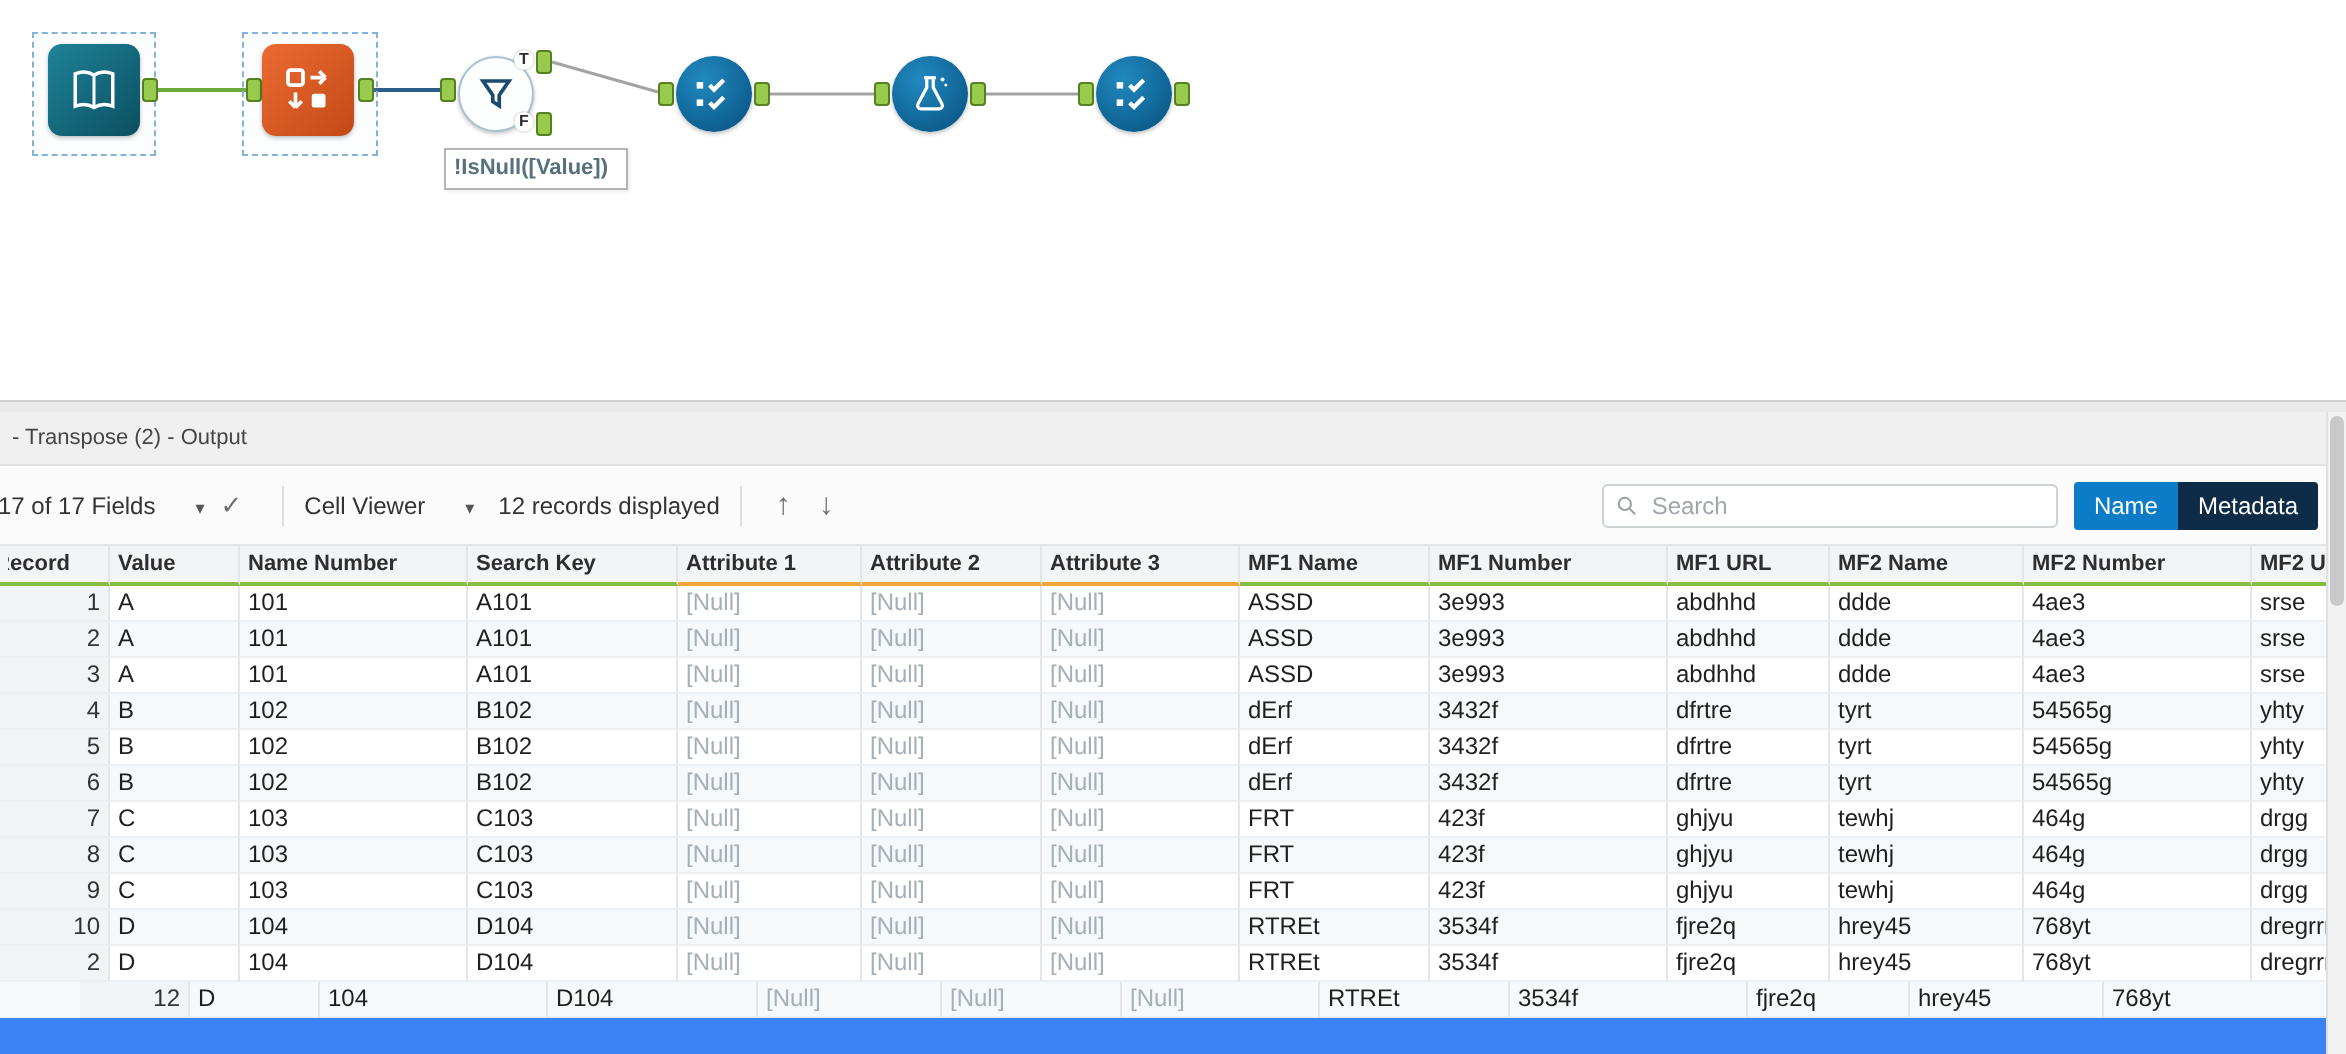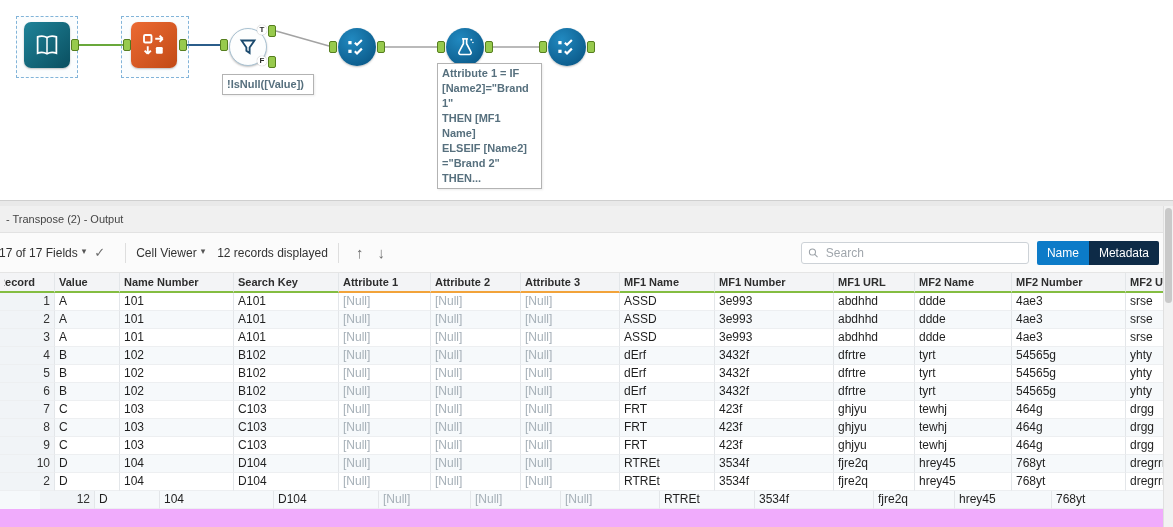--- a/index.html
+++ b/index.html
@@ -17,26 +17,26 @@
   .circle-blue{background:radial-gradient(circle at 36% 30%,#2189c0 0%,#0d5e8e 75%);}
   .circle-light{background:#fdfefe;border:1px solid #a9c2d2;box-sizing:border-box;}
   .anchor{position:absolute;width:8px;height:12px;background:#97ca4d;border:1px solid #567f1f;border-radius:2px;box-sizing:border-box;}
   .tf{position:absolute;width:10px;height:10px;background:#fff;border-radius:50%;font-size:8px;font-weight:bold;
       line-height:10px;text-align:center;color:#2e2e2e;box-shadow:0 0 1px rgba(0,0,0,.4);}
   .annotation{position:absolute;background:#fff;border:1px solid #b3b3b3;padding:2px 4px;
       font-size:11px;font-weight:bold;color:#57707e;line-height:15px;white-space:pre-line;box-shadow:1px 1px 2px rgba(0,0,0,.08);}
 
   
   .splitter{position:absolute;left:0;top:200px;width:1173px;height:6px;background:#e9e9e9;border-top:1px solid #cfcfcf;box-sizing:border-box;}
-  .results{position:absolute;left:0;top:206px;width:1173px;height:321px;background:#f0abfc;}
+  .results{position:absolute;left:0;top:206px;width:1173px;height:321px;background:#3b82f6;}
   .results-header{height:26px;line-height:26px;background:#f0f0f0;border-bottom:1px solid #e2e2e2;
       font-size:11px;color:#454545;padding-left:6px;}
   .results-toolbar{height:40px;display:flex;align-items:center;background:#fbfbfb;border-bottom:1px solid #e5e5e5;
       padding:0 14px 0 7px;box-sizing:border-box;font-size:12px;color:#333;}
-  .tb-item{display:flex;align-items:flex-start;gap:4px;cursor:default;white-space:nowrap;}
+  .tb-item{display:flex;align-items:flex-end;gap:20px;cursor:default;white-space:nowrap;}
   .clipped-fields{display:inline-block;margin-left:-8px;white-space:nowrap;}
   .caret{font-size:9px;color:#555;}
   .check{color:#6d6d6d;font-size:13px;font-weight:bold;margin:0 10px 0 8px;}
   .vsep{width:1px;height:20px;background:#dedede;margin:0 10px;}
   .records{margin-left:12px;white-space:nowrap;}
   .arrow{font-size:15px;color:#6f6f6f;margin:0 7px;}
   .spacer{flex:1;}
   .search{display:flex;align-items:center;gap:5px;width:228px;height:22px;border:1px solid #cdd2d7;border-radius:3px;
       background:#fff;padding:0 6px;box-sizing:border-box;margin-right:8px;}
   .search input{border:none;outline:none;font-size:12px;width:100%;color:#333;background:transparent;
@@ -127,28 +127,20 @@
     <div class="anchor" style="left:437px;top:41px"></div>
     <div class="tool-circle circle-blue" style="left:446px;top:28px">
       <svg width="26" height="26" viewBox="0 0 24 24">
         <path d="M10.5 4.5 v4.5 l-4 7.5 a1.6 1.6 0 0 0 1.4 2.4 h8.2 a1.6 1.6 0 0 0 1.4 -2.4 l-4 -7.5 v-4.5" fill="none" stroke="#fff" stroke-width="1.5"></path>
         <path d="M9.3 4.5 h5.4" stroke="#fff" stroke-width="1.5"></path>
         <circle cx="17.8" cy="5.3" r="0.9" fill="#fff"></circle>
         <circle cx="19.3" cy="7.8" r="0.7" fill="#fff"></circle>
       </svg>
     </div>
     <div class="anchor" style="left:485px;top:41px"></div>
-    <div class="annotation" style="left:437px;top:63px;width:95px">Attribute 1 = IF
-[Name2]="Brand
-1"
-THEN [MF1
-Name]
-ELSEIF [Name2]
-="Brand 2"
-THEN...</div>
 
     <div class="anchor" style="left:539px;top:41px"></div>
     <div class="tool-circle circle-blue" style="left:548px;top:28px">
       <svg width="26" height="26" viewBox="0 0 24 24">
         <rect x="4" y="6.5" width="3" height="3" fill="#fff"></rect>
         <path d="M10 8 l2 2 4.5 -4.5" stroke="#fff" stroke-width="2" fill="none"></path>
         <rect x="4" y="14.5" width="3" height="3" fill="#fff"></rect>
         <path d="M10 16 l2 2 4.5 -4.5" stroke="#fff" stroke-width="2" fill="none"></path>
       </svg>
     </div>

